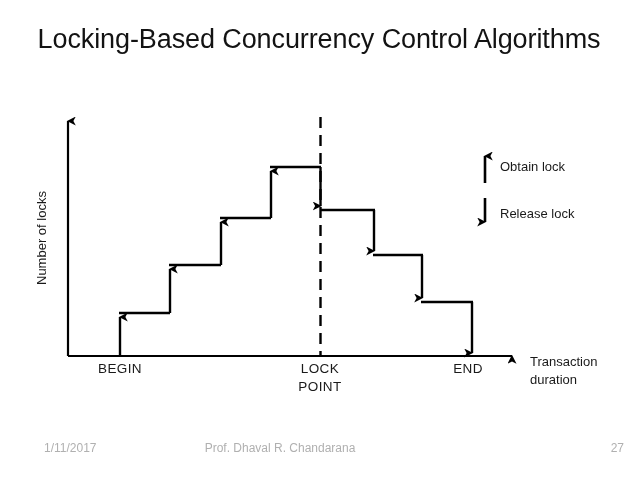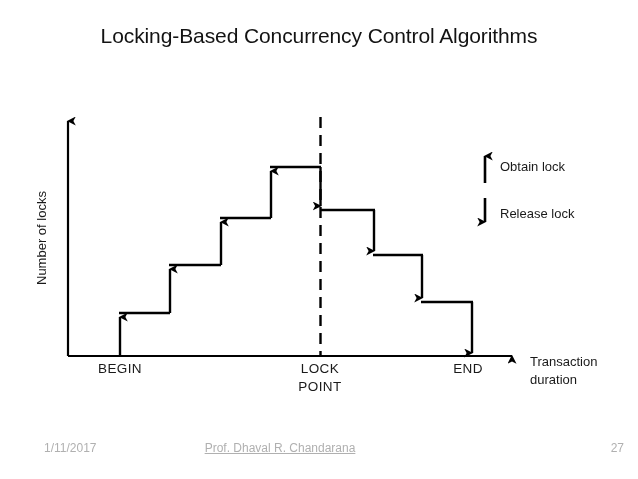--- a/index.html
+++ b/index.html
@@ -21,21 +21,21 @@
     width: 638px;
     height: 479px;
     background: #ffffff;
   }
   #slide-title {
     position: absolute;
     left: 0;
     top: 24px;
     width: 638px;
     text-align: center;
-    font-size: 21px;
+    font-size: 27px;
     font-weight: 400;
     letter-spacing: -0.1px;
     color: #131313;
     font-family: "Liberation Sans", sans-serif;
   }
   #diagram {
     position: absolute;
     left: 0;
     top: 95px;
     width: 638px;
@@ -55,21 +55,20 @@
     position: absolute;
     left: 30px;
     top: 0;
   }
   #footer .f-author {
     position: absolute;
     left: 0;
     top: 0;
     width: 532px;
     text-align: center;
-    text-decoration: underline;
   }
   #footer .f-page {
     position: absolute;
     right: 28px;
     top: 0;
     margin-left: 15px;
   }
   svg text.axis-lbl {
     font-family: "Liberation Sans", sans-serif;
     font-size: 13px;

